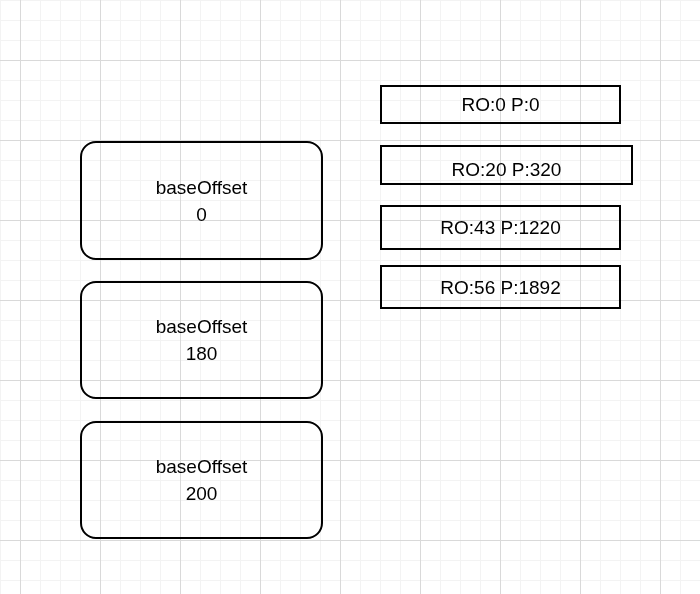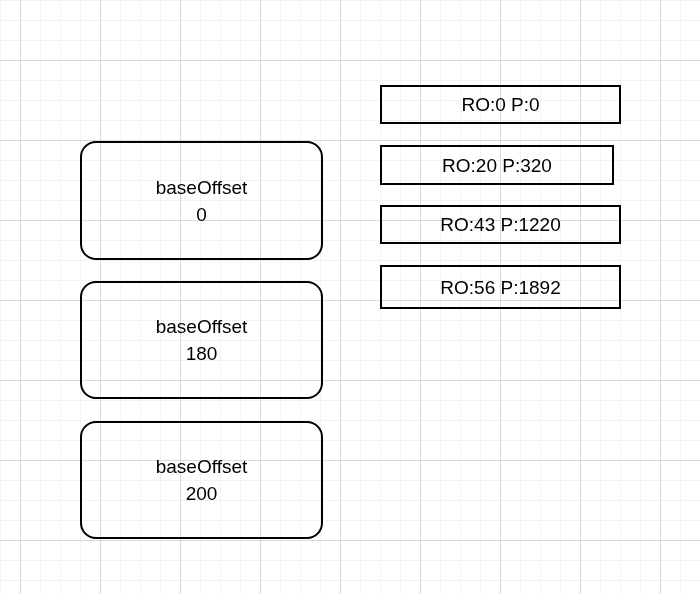--- a/index.html
+++ b/index.html
@@ -43,22 +43,22 @@
 
   .rounded { border-radius: 16px; }
 
   
   .n-l0 { left: 80px;  top: 141px; width: 243px; height: 119px; }
   .n-l1 { left: 80px;  top: 281px; width: 243px; height: 118px; }
   .n-l2 { left: 80px;  top: 421px; width: 243px; height: 118px; }
 
   
   .n-r0 { left: 380px; top: 85px;  width: 241px; height: 39px; }
-  .n-r1 { left: 380px; top: 145px; width: 234px; height: 40px; }
-  .n-r2 { left: 380px; top: 205px; width: 241px; height: 39px; }
+  .n-r1 { left: 380px; top: 145px; width: 253px; height: 40px; justify-content: flex-end; }
+  .n-r2 { left: 380px; top: 205px; width: 241px; height: 45px; }
   .n-r3 { left: 380px; top: 265px; width: 241px; height: 44px; }
 </style>
 </head>
 <body>
 
 <div class="canvas">
 
   <div class="node rounded n-l0">
     <div>baseOffset</div>
     <div>0</div>

